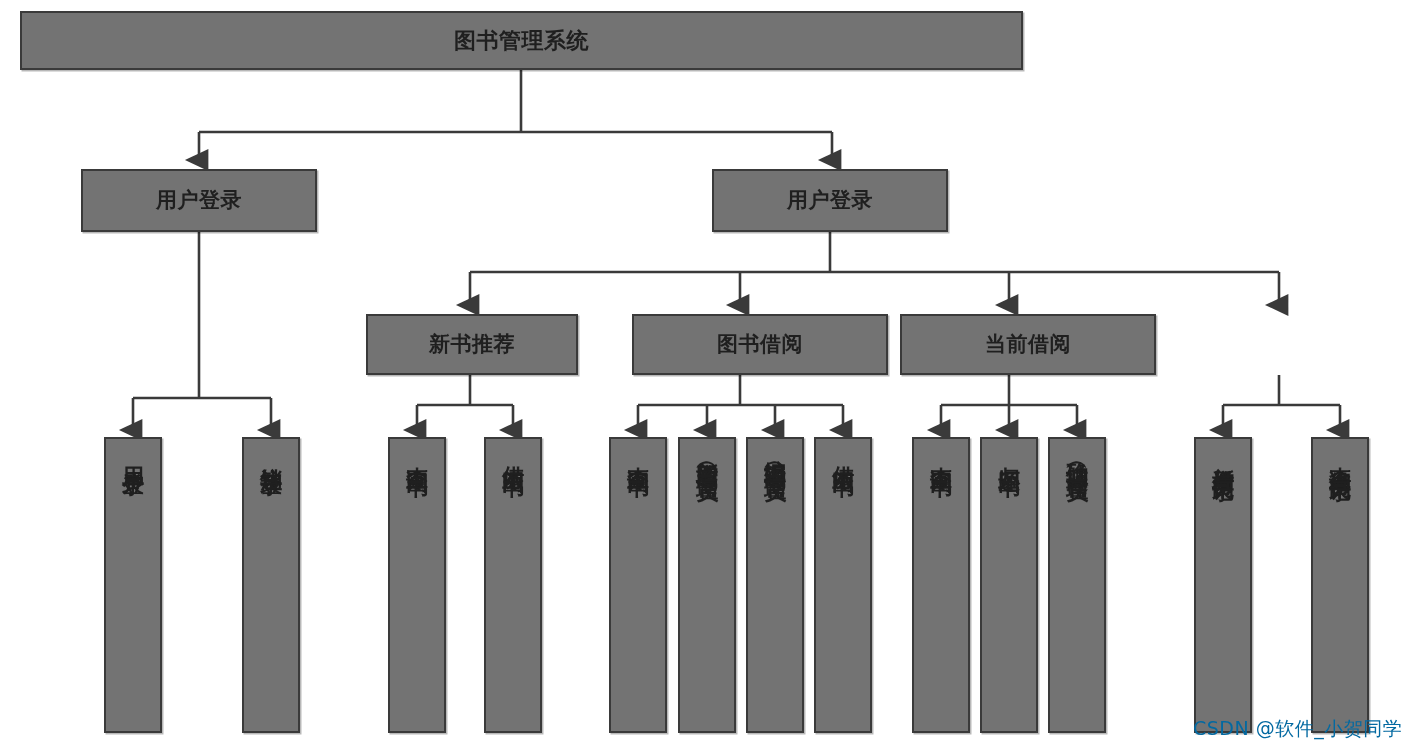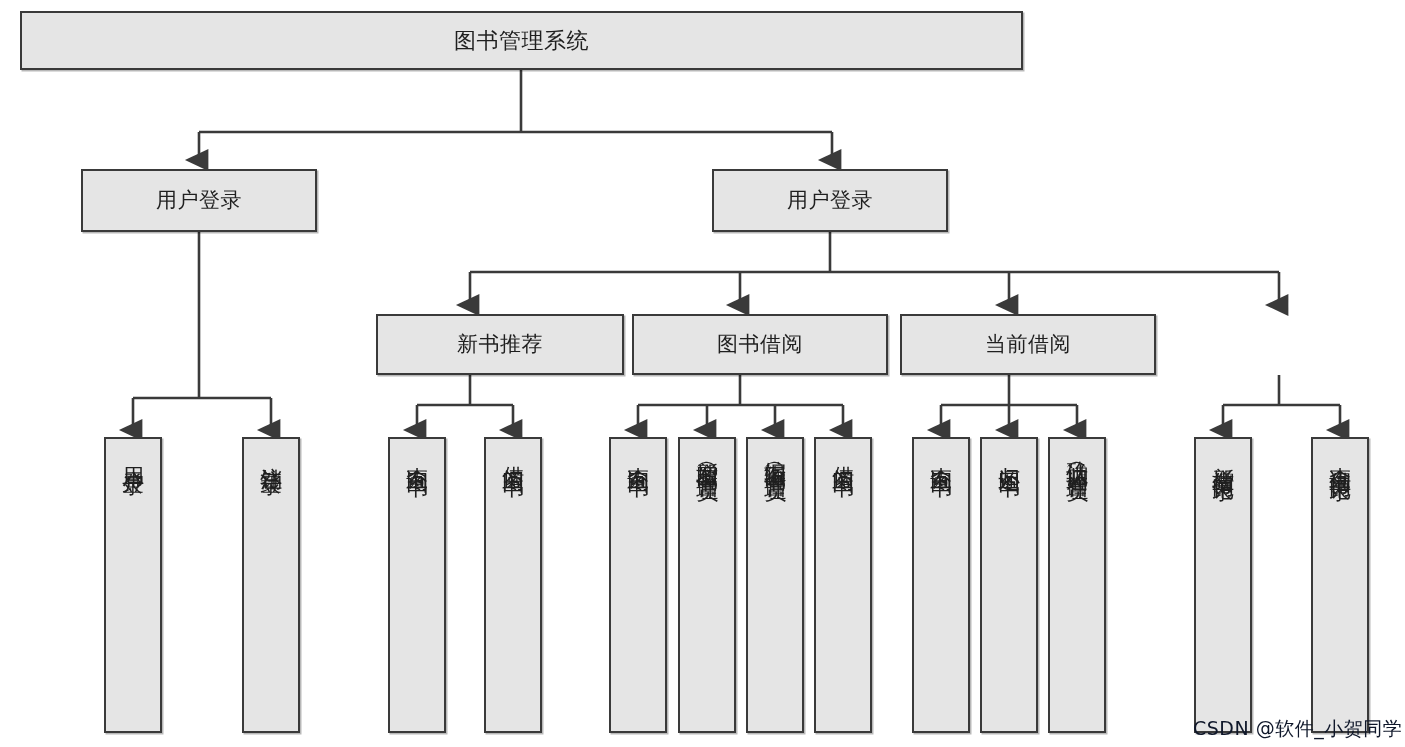--- a/index.html
+++ b/index.html
@@ -19,26 +19,27 @@
   svg.wires{
     position:absolute;
     left:0; top:0;
     width:1405px;
     height:747px;
     pointer-events:none;
   }
   .node{
     position:absolute;
     box-sizing:border-box;
-    background:#e5e5e5;
+    background:#737373;
     border:2.5px solid #3a3a3a;
     display:flex;
     align-items:center;
     justify-content:center;
     box-shadow:1.5px 1.5px 0 rgba(0,0,0,0.28);
+    font-weight:bold;
   }
   .node .lbl{
     display:block;
     text-align:center;
     line-height:1.18;
     color:#1f1f1f;
     white-space:pre;
   }
   .node.horiz .lbl{
     font-size:21px;
@@ -55,21 +56,21 @@
     text-orientation:upright;
     font-size:22px;
     line-height:1.12;
     letter-spacing:3px;
     margin-top:6px;
   }
   .node.vert.tall .lbl{ margin-top:0; }
   .watermark{
     position:absolute;
     font-size:19px;
-    color:#0f172a;
+    color:#0369a1;
     letter-spacing:0.5px;
     white-space:nowrap;
     user-select:none;
   }
 </style>
 </head>
 <body>
 
 <div id="canvas">
 
@@ -127,21 +128,21 @@
     <span class="lbl">图书管理系统</span>
   </div>
 
   <div class="node horiz" style="left:81px; top:169px; width:236px; height:63px;">
     <span class="lbl">用户登录</span>
   </div>
   <div class="node horiz" style="left:712px; top:169px; width:236px; height:63px;">
     <span class="lbl">用户登录</span>
   </div>
 
-  <div class="node horiz" style="left:376px; top:314px; width:248px; height:61px;">
+  <div class="node horiz" style="left:366px; top:314px; width:212px; height:61px;">
     <span class="lbl">新书推荐</span>
   </div>
   <div class="node horiz" style="left:632px; top:314px; width:256px; height:61px;">
     <span class="lbl">图书借阅</span>
   </div>
   <div class="node horiz" style="left:900px; top:314px; width:256px; height:61px;">
     <span class="lbl">当前借阅</span>
   </div>
 
   <div class="node vert" style="left:104px; top:437px; width:58px; height:296px;">

